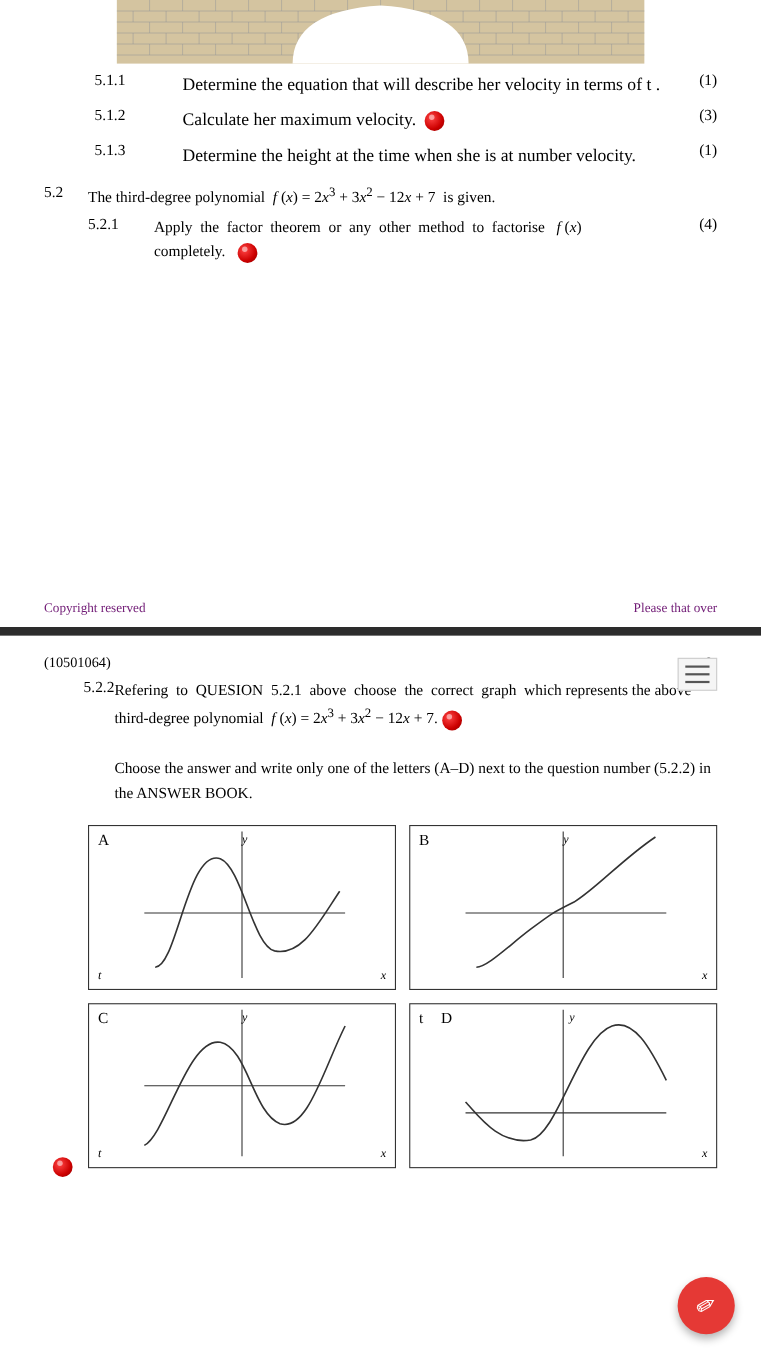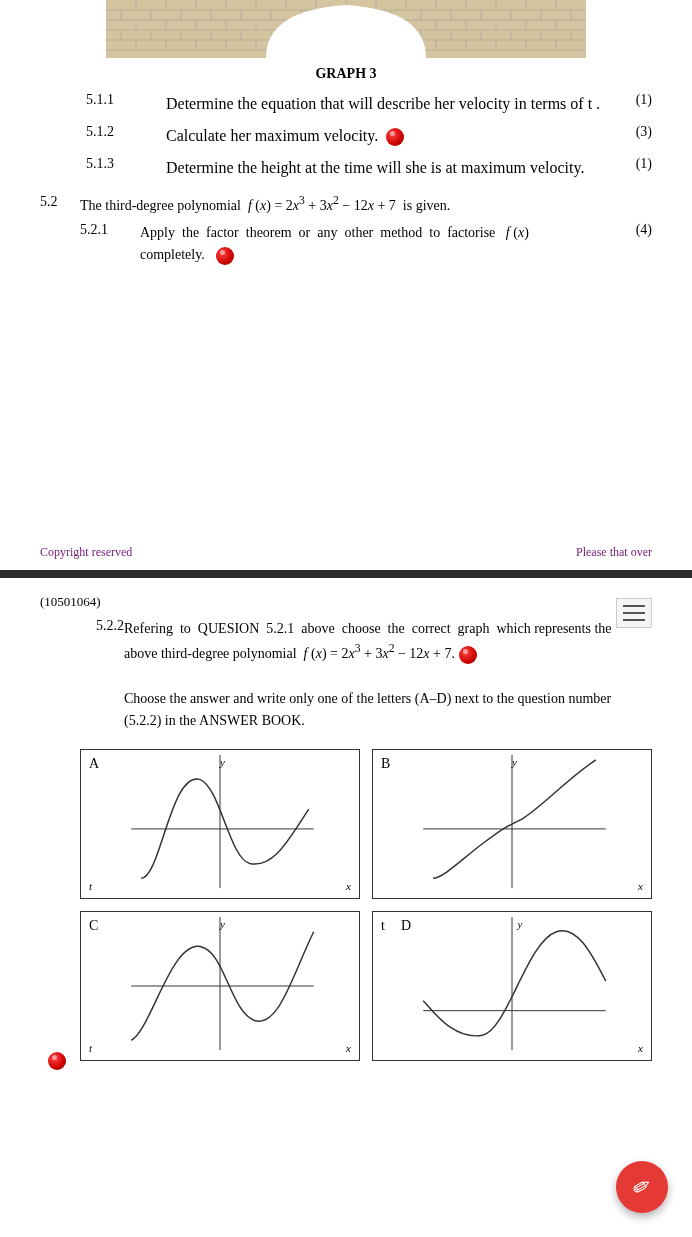--- a/index.html
+++ b/index.html
@@ -169,21 +169,21 @@
 
     .page2-id {
       font-size: 13px;
     }
 
     .page2-num {
       font-size: 13px;
     }
 
     .page2-content {
-      padding: 0 56px;
+      padding: 0 36px;
     }
 
     .p2-sub-row {
       display: flex;
       align-items: flex-start;
       margin-bottom: 10px;
     }
 
     .p2-sub-num {
       min-width: 60px;
@@ -391,42 +391,41 @@
           <line x1="360" y1="40" x2="360" y2="50"></line>
           <line x1="390" y1="40" x2="390" y2="50"></line>
           <line x1="420" y1="40" x2="420" y2="50"></line>
           <line x1="450" y1="40" x2="450" y2="50"></line>
       </g>
 
       <path d="M160,58 Q160,10 240,5 Q320,10 320,58 Z" fill="white" stroke="none"></path>
     </svg>
   </div>
 
-  <div class="graph-title">GRAPH 3</div>
 
   <div class="question-block">
 
     <div class="question-row">
       <span class="q-num">5.1.1</span>
       <span class="q-text">Determine the equation that will describe her velocity in terms of t .</span>
       <span class="q-marks">(1)</span>
     </div>
 
     <div class="question-row">
       <span class="q-num">5.1.2</span>
       <span class="q-text">
         <span>Calculate her maximum velocity.</span>
         <span class="emoji-ball"></span>
       </span>
       <span class="q-marks">(3)</span>
     </div>
 
     <div class="question-row">
       <span class="q-num">5.1.3</span>
-      <span class="q-text">Determine the height at the time will she is at maximum velocity.</span>
+      <span class="q-text">Determine the height at the time when she is at number velocity.</span>
       <span class="q-marks">(1)</span>
     </div>
 
   </div>
 
   <div class="section-52">
     <span class="section-52-num">5.2</span>
     <span class="section-52-text">The third-degree polynomial &nbsp;<span class="math-italic">f</span> (<span class="math-italic">x</span>) = 2<span class="math-italic">x</span><sup>3</sup> + 3<span class="math-italic">x</span><sup>2</sup> − 12<span class="math-italic">x</span> + 7&nbsp; is given.</span>
   </div>
 

